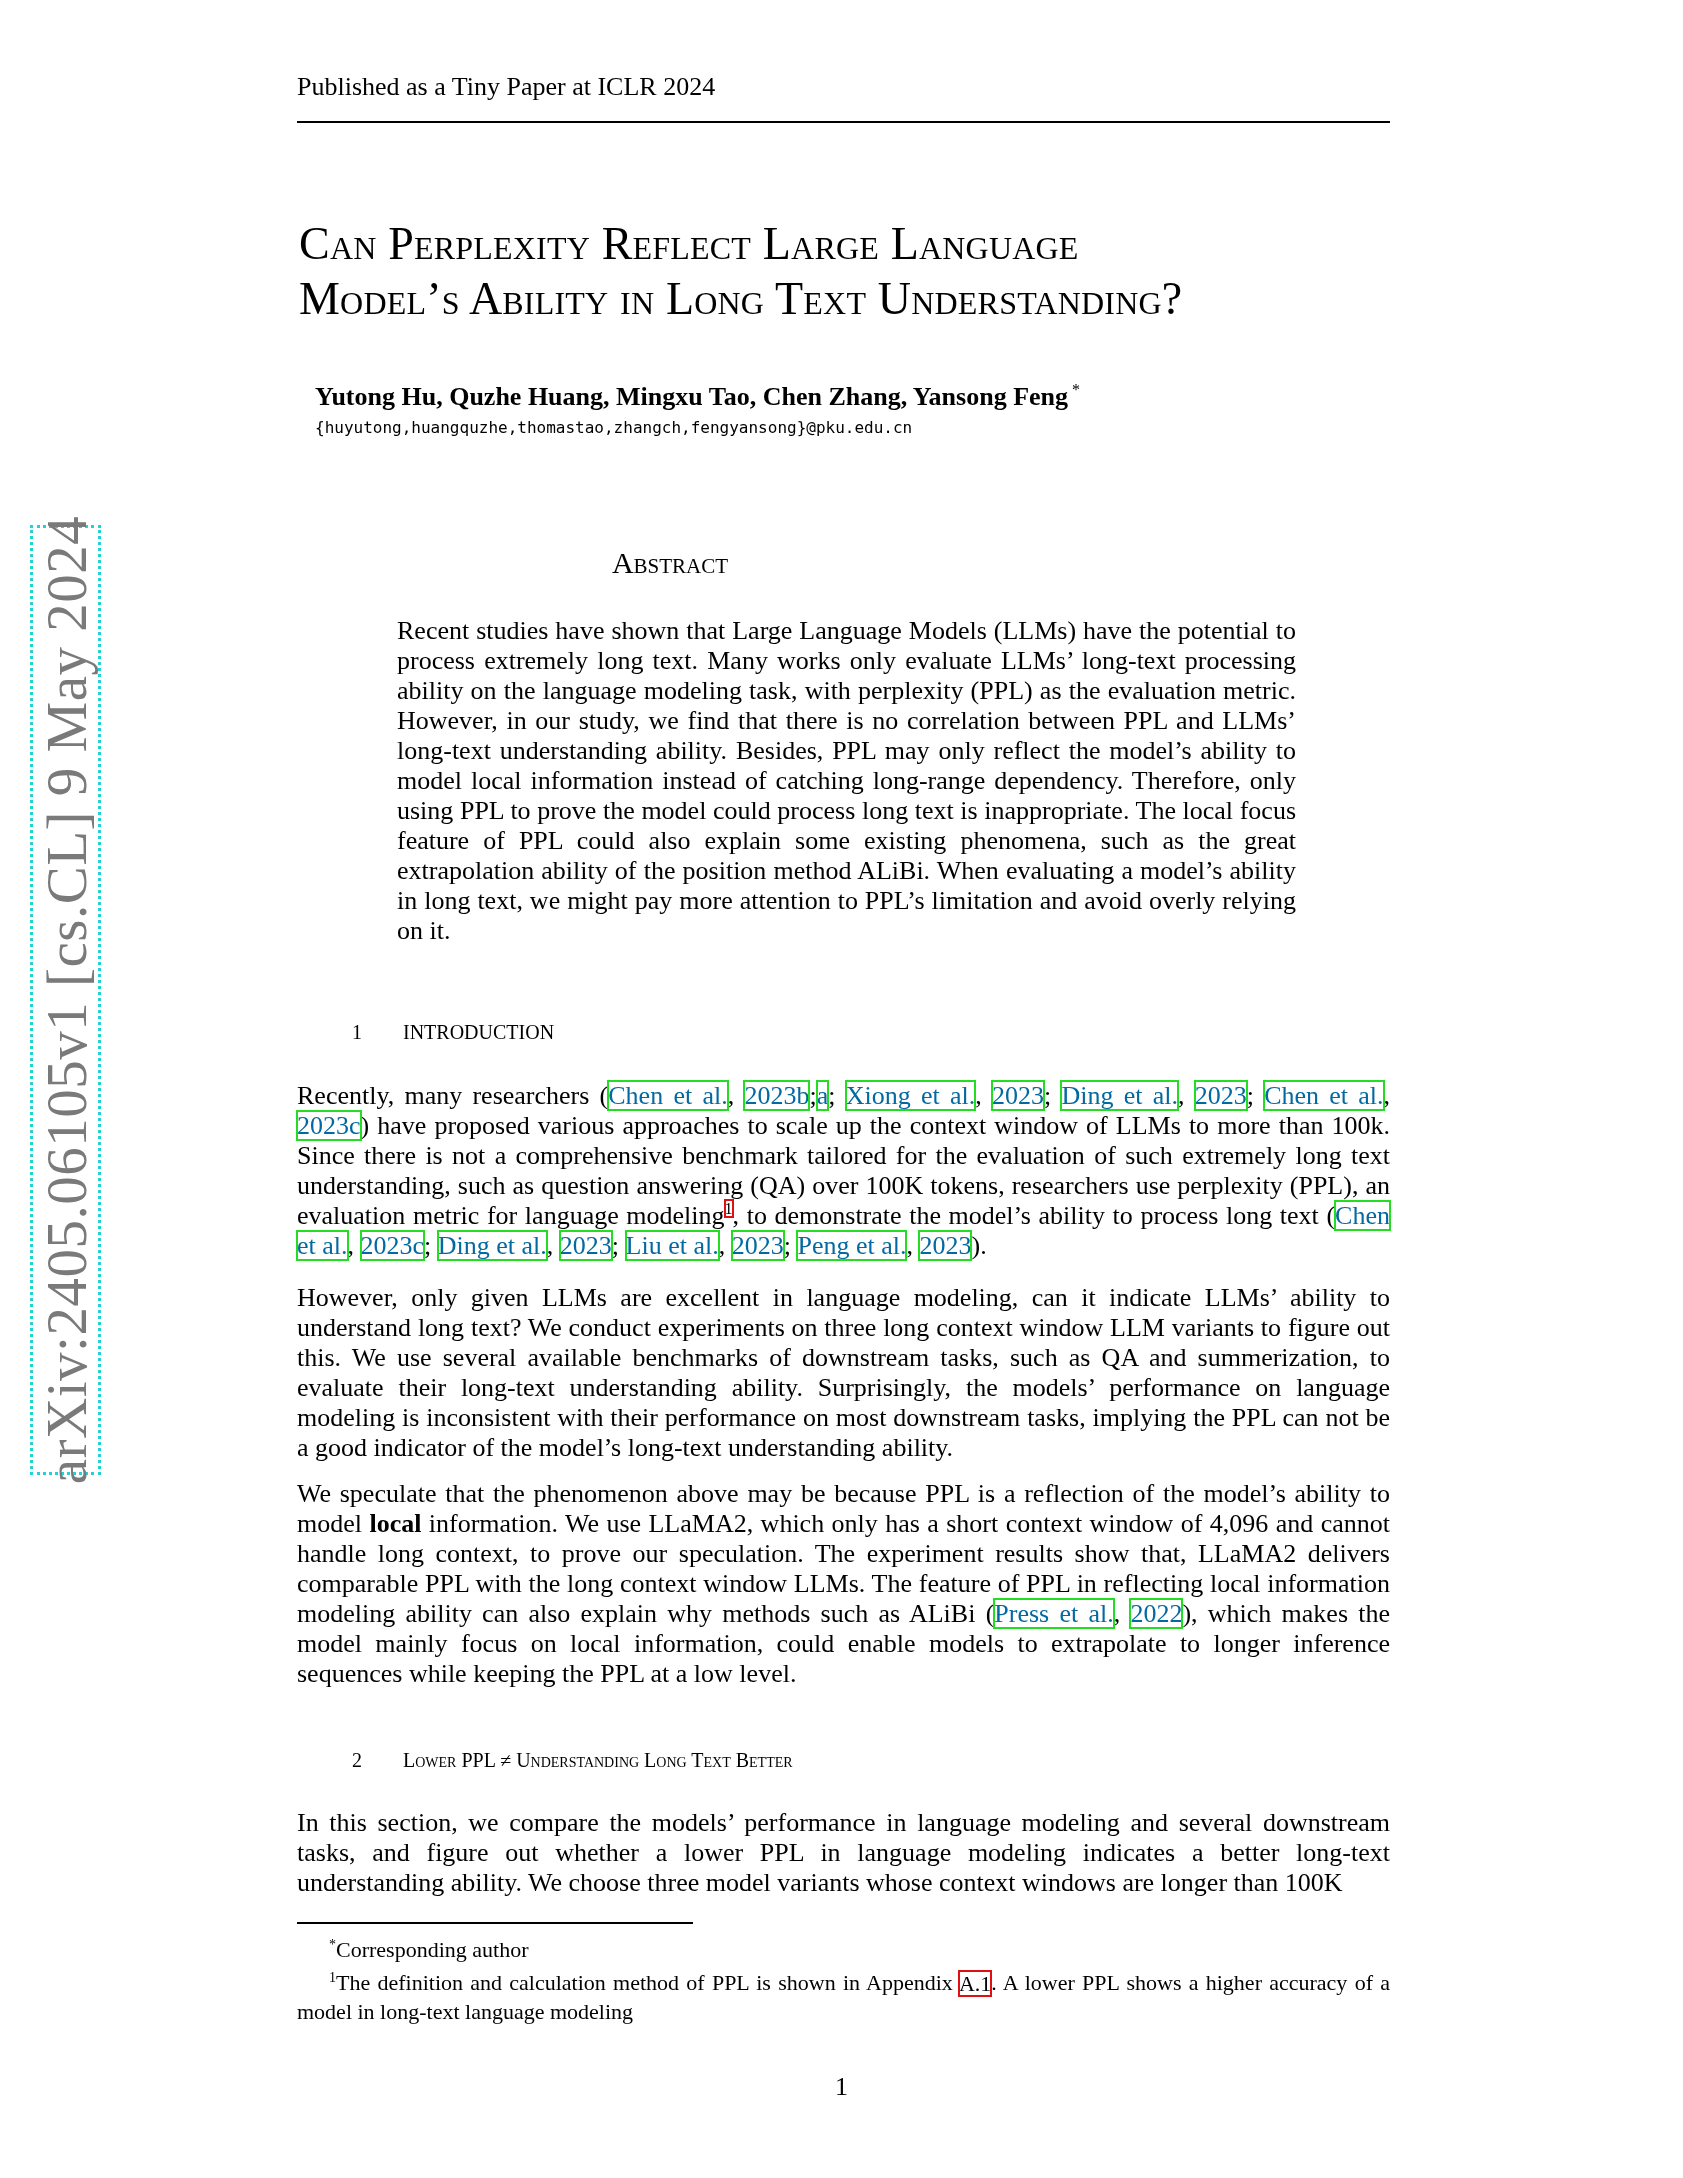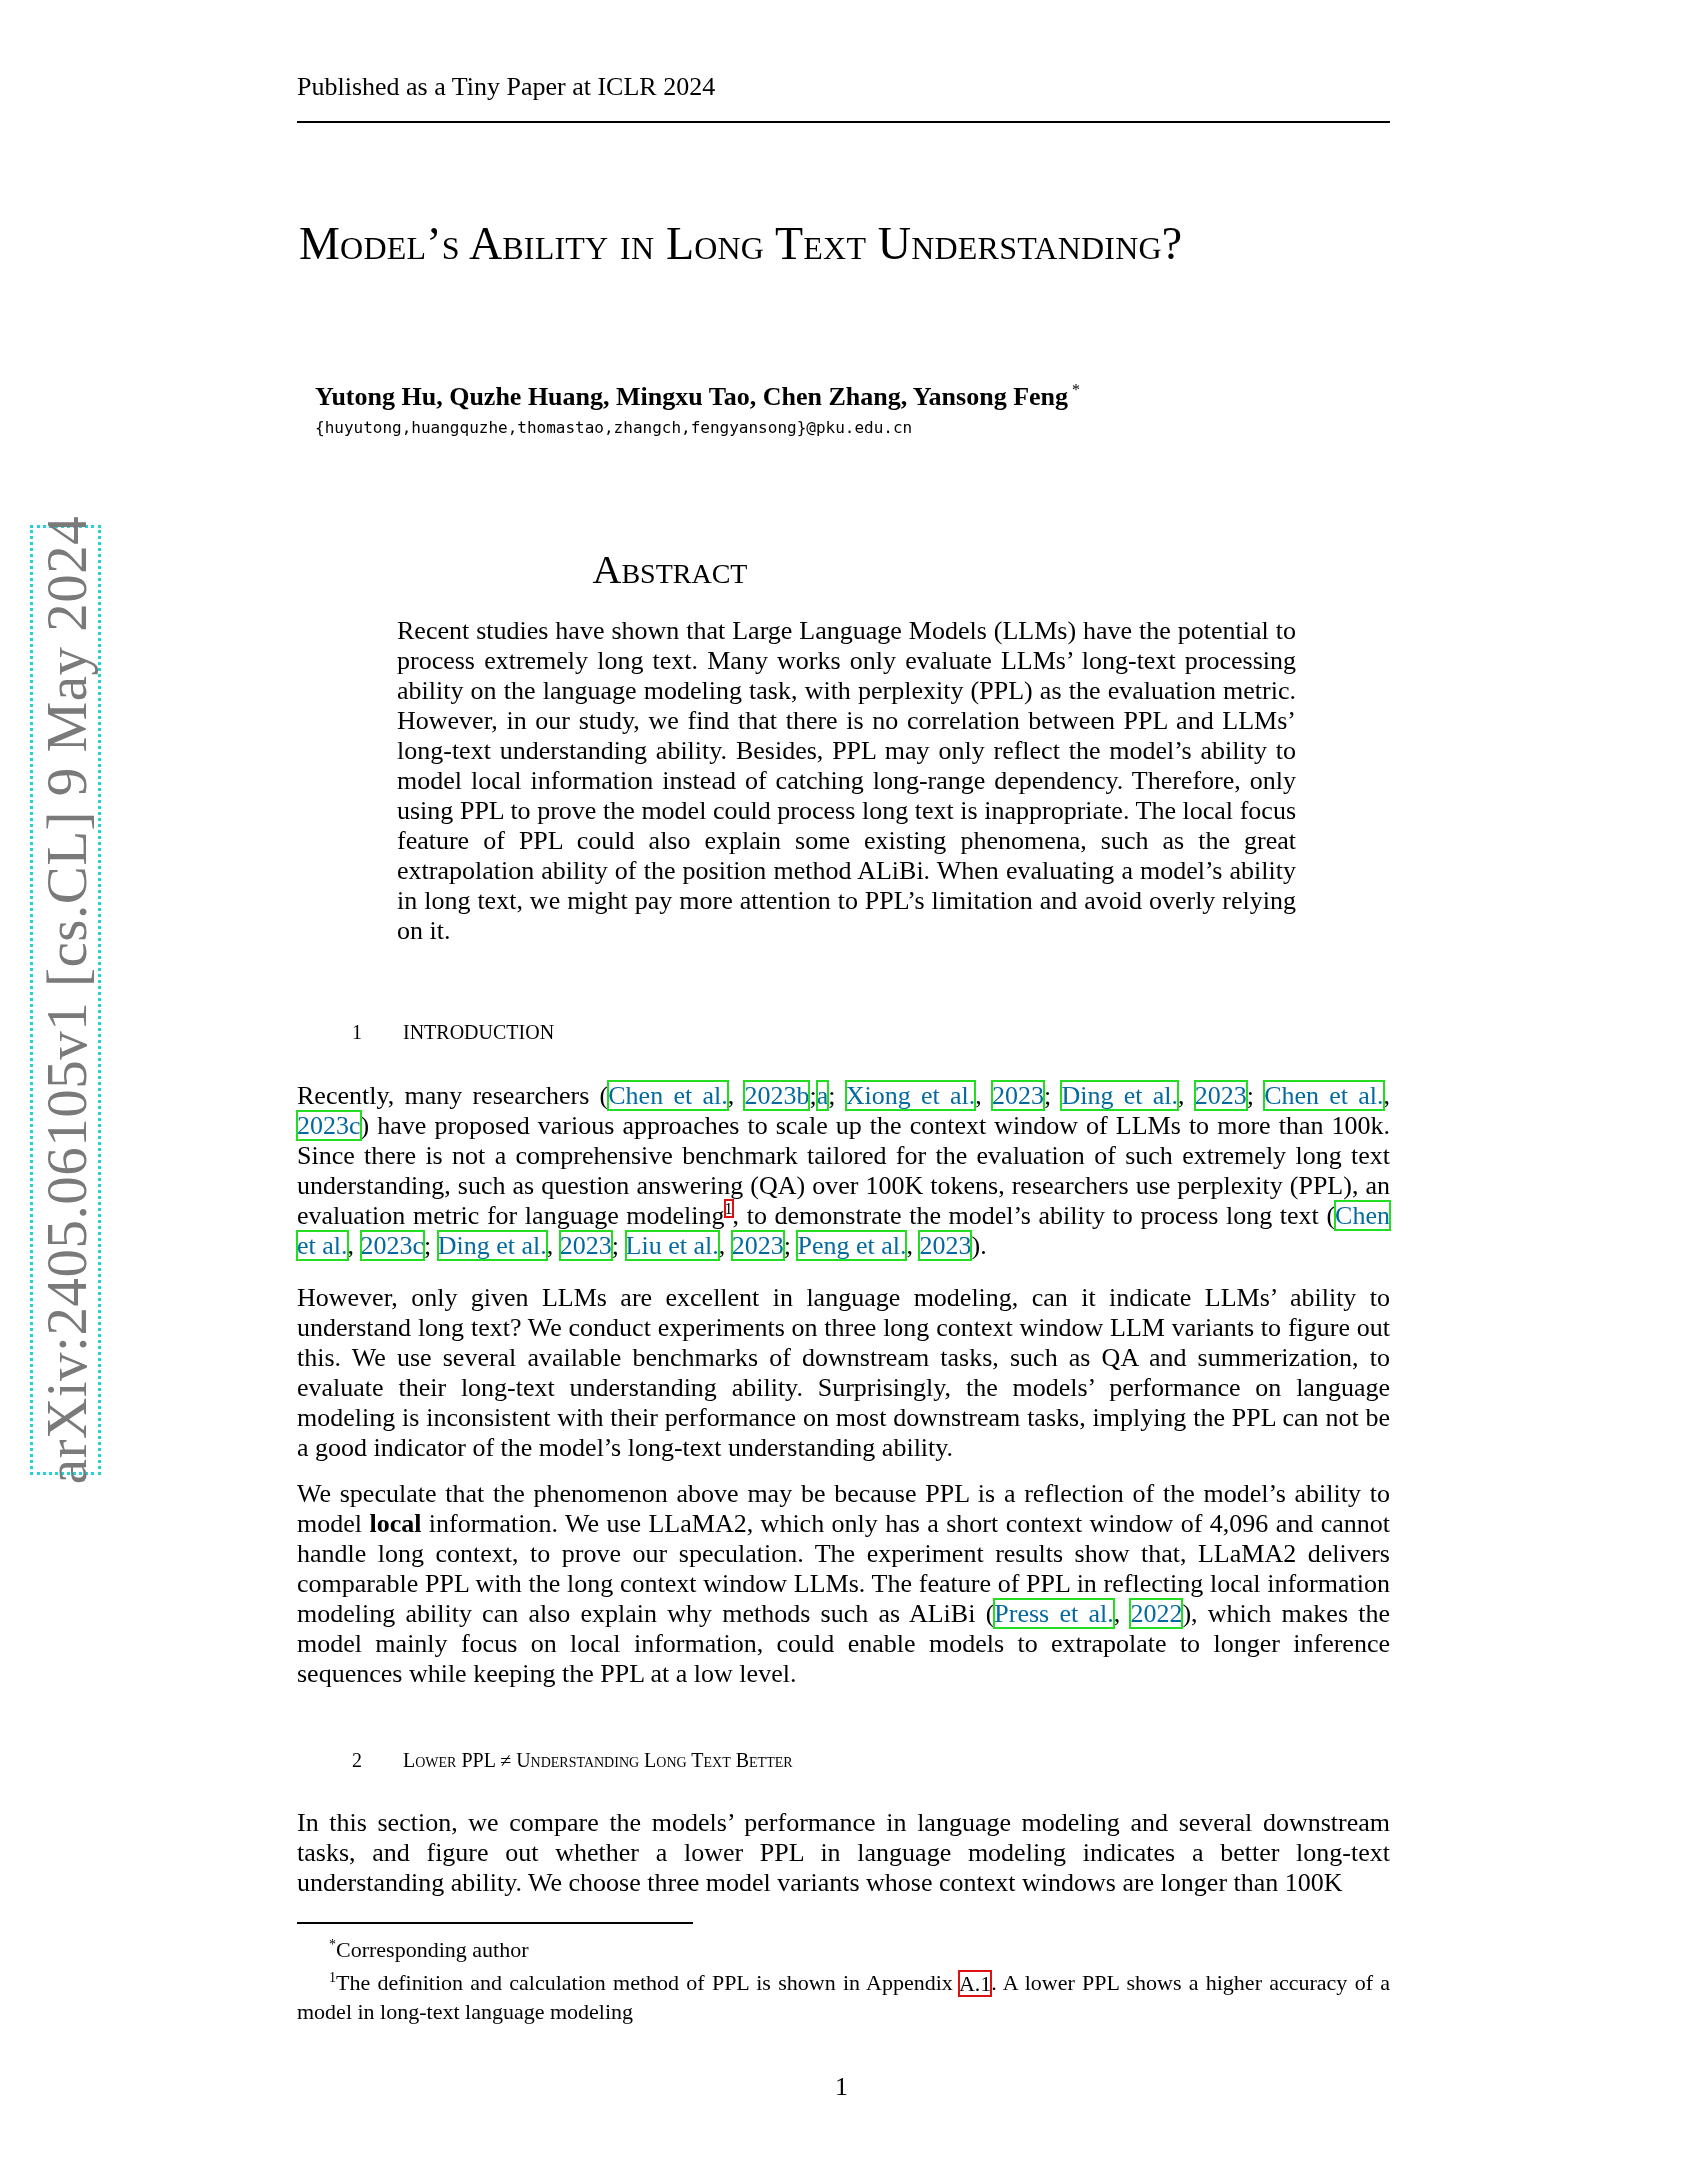--- a/index.html
+++ b/index.html
@@ -12,21 +12,21 @@
 
   .title { position: absolute; left: 299px; top: 216px; width: 1099px;
          font-size: 46px; line-height: 55px; font-variant: small-caps; letter-spacing: 0.2px; }
 
   .authors { position: absolute; left: 315px; top: 374px; width: 990px; font-size: 26px; line-height: 31px; }
   .authors .names { font-weight: bold; text-align: right; }
   .authors .star { font-weight: normal; font-size: 16px; vertical-align: super; margin-left: 4px; }
   .authors .email { font-family: "DejaVu Sans Mono", "Liberation Mono", monospace; font-size: 16px; }
 
   .abstract-heading { position: absolute; left: 0; width: 1340px; top: 546px; text-align: center;
-         font-size: 40px; font-variant: small-caps; }
+         font-size: 30px; font-variant: small-caps; }
   .abstract-body { position: absolute; left: 397px; top: 616px; width: 899px;
          font-size: 26px; line-height: 30px; text-align: justify; hyphens: manual; }
 
   .section-heading { position: absolute; left: 308px; font-size: 20px; line-height: 40px; margin-left: 44px; }
   .section-heading .num { display: inline-block; width: 51px; }
   .sec1 { top: 1012px; }
   .sec2 { top: 1740px; font-variant: small-caps; }
 
   .para { position: absolute; left: 297px; width: 1093px; font-size: 26px; line-height: 30px;
           text-align: justify; hyphens: manual; }
@@ -55,20 +55,21 @@
 </head>
 <body>
 
 <div class="arxiv-stamp">
   <span class="txt">arXiv:2405.06105v1  [cs.CL]  9 May 2024</span>
 </div>
 
 <div class="running-header">Published as a Tiny Paper at ICLR 2024</div>
 
 <div class="title">
+  <div>Can Perplexity Reflect Large Language</div>
   <div>Model’s Ability in Long Text Understanding?</div>
 </div>
 
 <div class="authors">
   <div>
     <span class="names">Yutong Hu, Quzhe Huang, Mingxu Tao, Chen Zhang, Yansong Feng</span><span class="star">*</span>
   </div>
   <div class="email">{huyutong,huangquzhe,thomastao,zhangch,fengyansong}@pku.edu.cn</div>
 </div>
 

